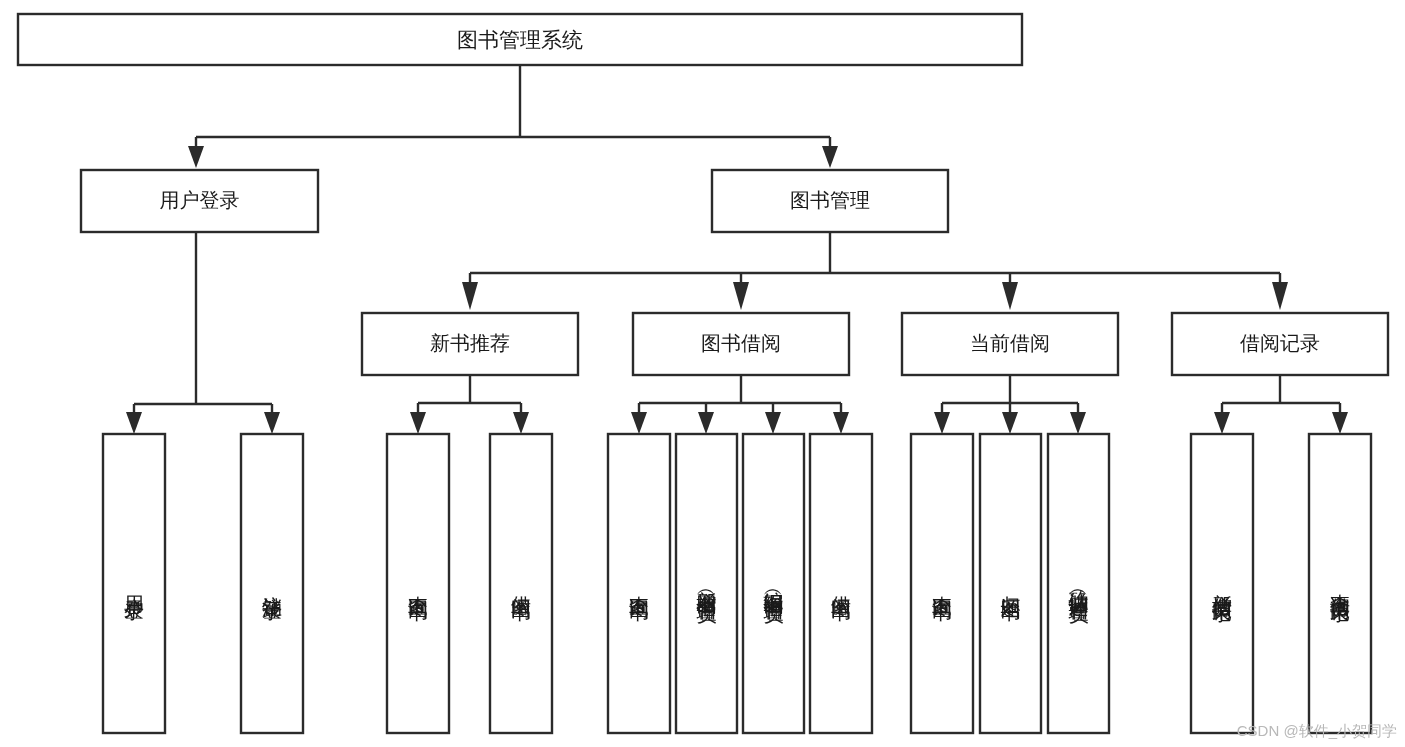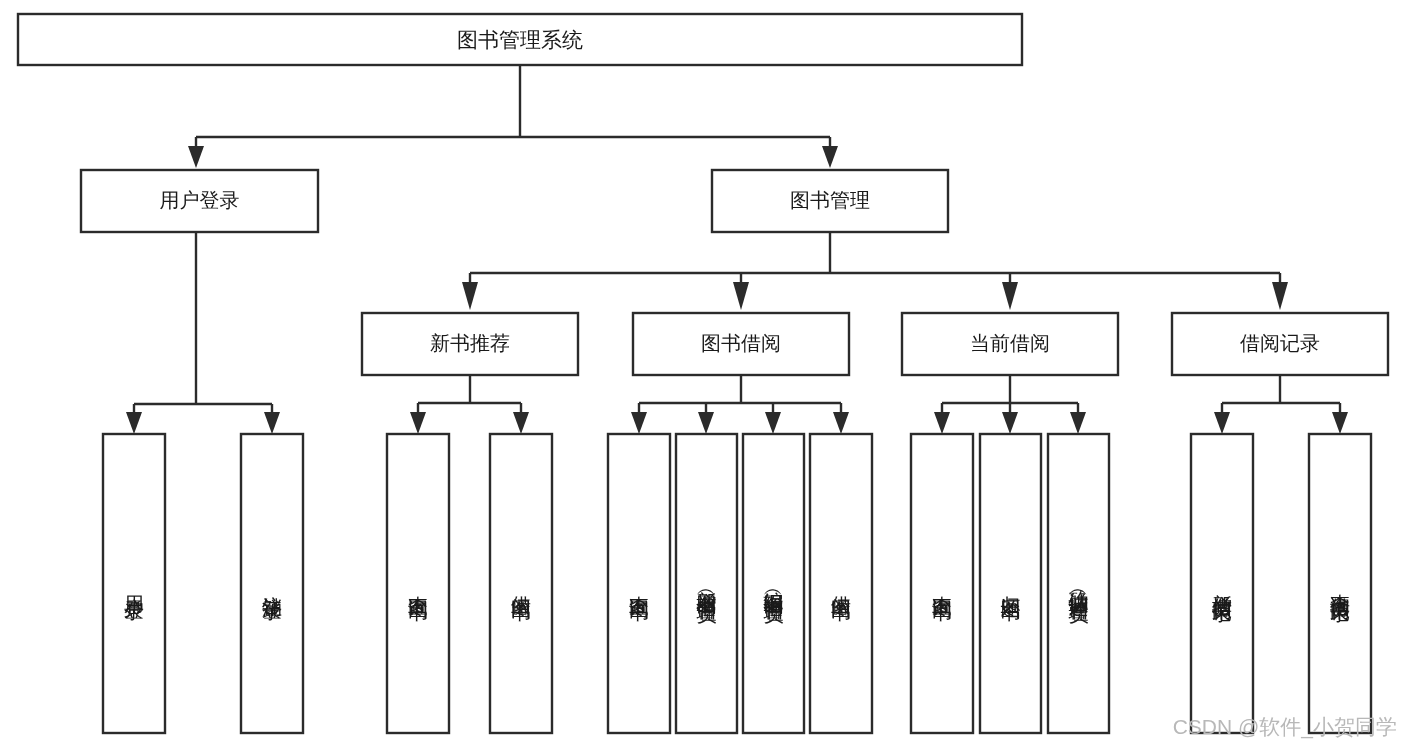--- a/index.html
+++ b/index.html
@@ -58,21 +58,21 @@
   }
   .arrow-head {
     fill: #2b2b2b;
     stroke: none;
   }
   .watermark {
     position: absolute;
     right: 8px;
     bottom: 6px;
     font-family: "Liberation Sans", "DejaVu Sans", sans-serif;
-    font-size: 21px;
+    font-size: 15px;
     color: #b8b8b8;
     white-space: nowrap;
     user-select: none;
   }
   .leaf-host {
     position: absolute;
     box-sizing: border-box;
     overflow: hidden;
   }
 </style>

